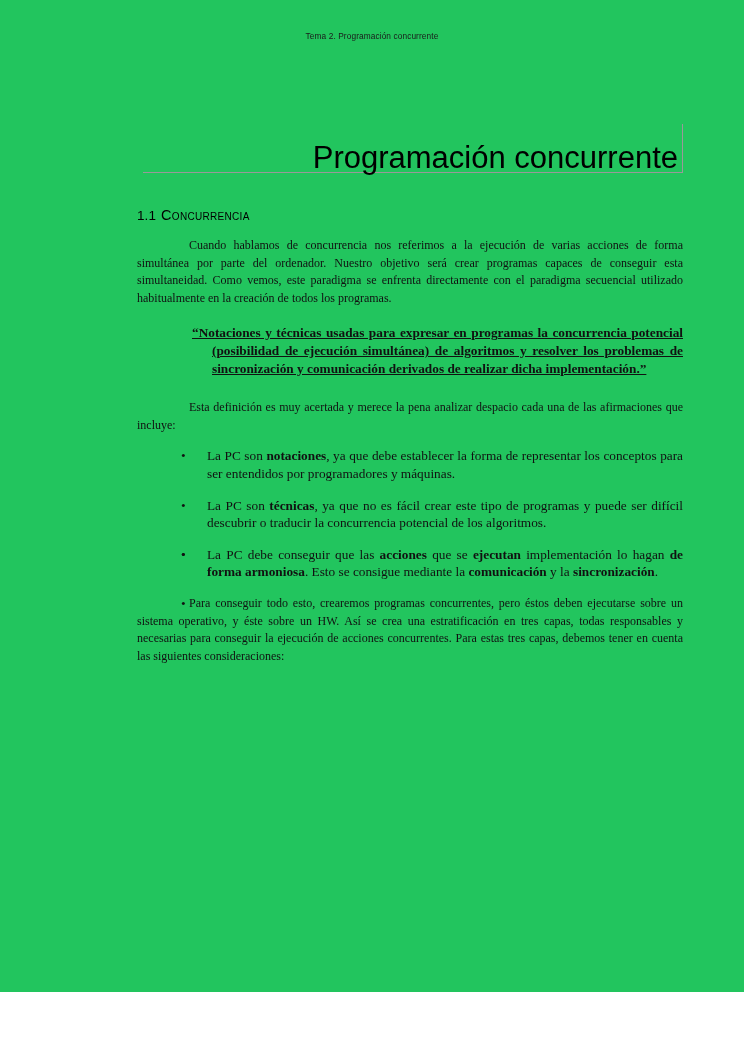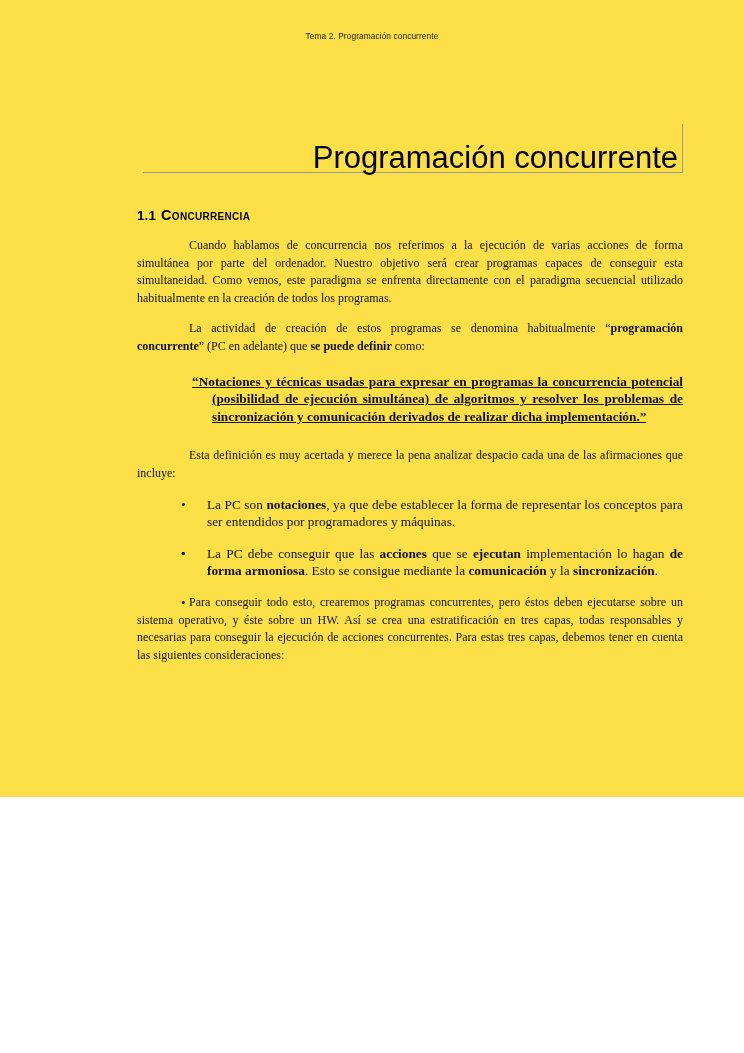--- a/index.html
+++ b/index.html
@@ -4,22 +4,22 @@
 <title>Tema 2. Programación concurrente</title>
 <style>
   html, body {
     margin: 0;
     padding: 0;
     background: #ffffff;
   }
   .page {
     position: relative;
     width: 744px;
-    height: 797px;
-    background: #fde047;
+    height: 992px;
+    background: #22c55e;
     overflow: hidden;
     font-family: "Liberation Serif", "DejaVu Serif", serif;
     color: #000000;
   }
 
   
   .running-header {
     position: absolute;
     top: 31px;
     left: 0;
@@ -59,21 +59,21 @@
     position: absolute;
     top: 207px;
     left: 137px;
     width: 546px;
   }
 
   h2.section-heading {
     margin: 0 0 14px 0;
     font-family: "Liberation Sans", "DejaVu Sans", sans-serif;
     font-size: 13.5px;
-    font-weight: bold;
+    font-weight: normal;
     color: #000000;
     letter-spacing: 0.1px;
   }
   h2.section-heading .num {
     font-variant: normal;
   }
   h2.section-heading .smallcaps {
     font-variant: small-caps;
     font-size: 14.5px;
     letter-spacing: 0.3px;
@@ -153,33 +153,33 @@
   </div>
 
   <div class="content">
 
     <h2 class="section-heading">
       <span class="num">1.1</span><span class="smallcaps">Concurrencia</span>
     </h2>
 
     <p class="body"><span>Cuando hablamos de concurrencia nos referimos a la ejecución de varias acciones de forma simultánea por parte del ordenador. Nuestro objetivo será crear programas capaces de conseguir esta simultaneidad. Como vemos, este paradigma se enfrenta directamente con el paradigma secuencial utilizado habitualmente en la creación de todos los programas.</span></p>
 
-    <p class="body"><span>La actividad de creación de estos programas se denomina habitualmente “</span><b>programación concurrente</b><span>” (PC en adelante) que </span><b>se puede definir</b><span> como:</span></p>
 
     <div class="quote"><b>“Notaciones y técnicas usadas para expresar en programas la concurrencia potencial (posibilidad de ejecución simultánea) de algoritmos y resolver los problemas de sincronización y comunicación derivados de realizar dicha implementación.”</b></div>
 
     <p class="body" style="margin-top:22px;"><span>Esta definición es muy acertada y merece la pena analizar despacio cada una de las afirmaciones que incluye:</span></p>
 
     <ul class="bullets">
       <li>
         <span class="bullet-dot">•</span>
         <span><span>La PC son </span><b>notaciones</b><span>, ya que debe establecer la forma de representar los conceptos para ser entendidos por programadores y máquinas.</span></span>
       </li>
       <li>
         <span class="bullet-dot">•</span>
+        <span><span>La PC son </span><b>técnicas</b><span>, ya que no es fácil crear este tipo de programas y puede ser difícil descubrir o traducir la concurrencia potencial de los algoritmos.</span></span>
       </li>
       <li>
         <span class="bullet-dot">•</span>
       </li>
       <li>
         <span class="bullet-dot">•</span>
         <span><span>La PC debe conseguir que las </span><b>acciones</b><span> que se </span><b>ejecutan</b><span> implementación lo hagan </span><b>de forma armoniosa</b><span>. Esto se consigue mediante la </span><b>comunicación</b><span> y la </span><b>sincronización</b><span>.</span></span>
       </li>
       <li>
         <span class="bullet-dot">•</span>

